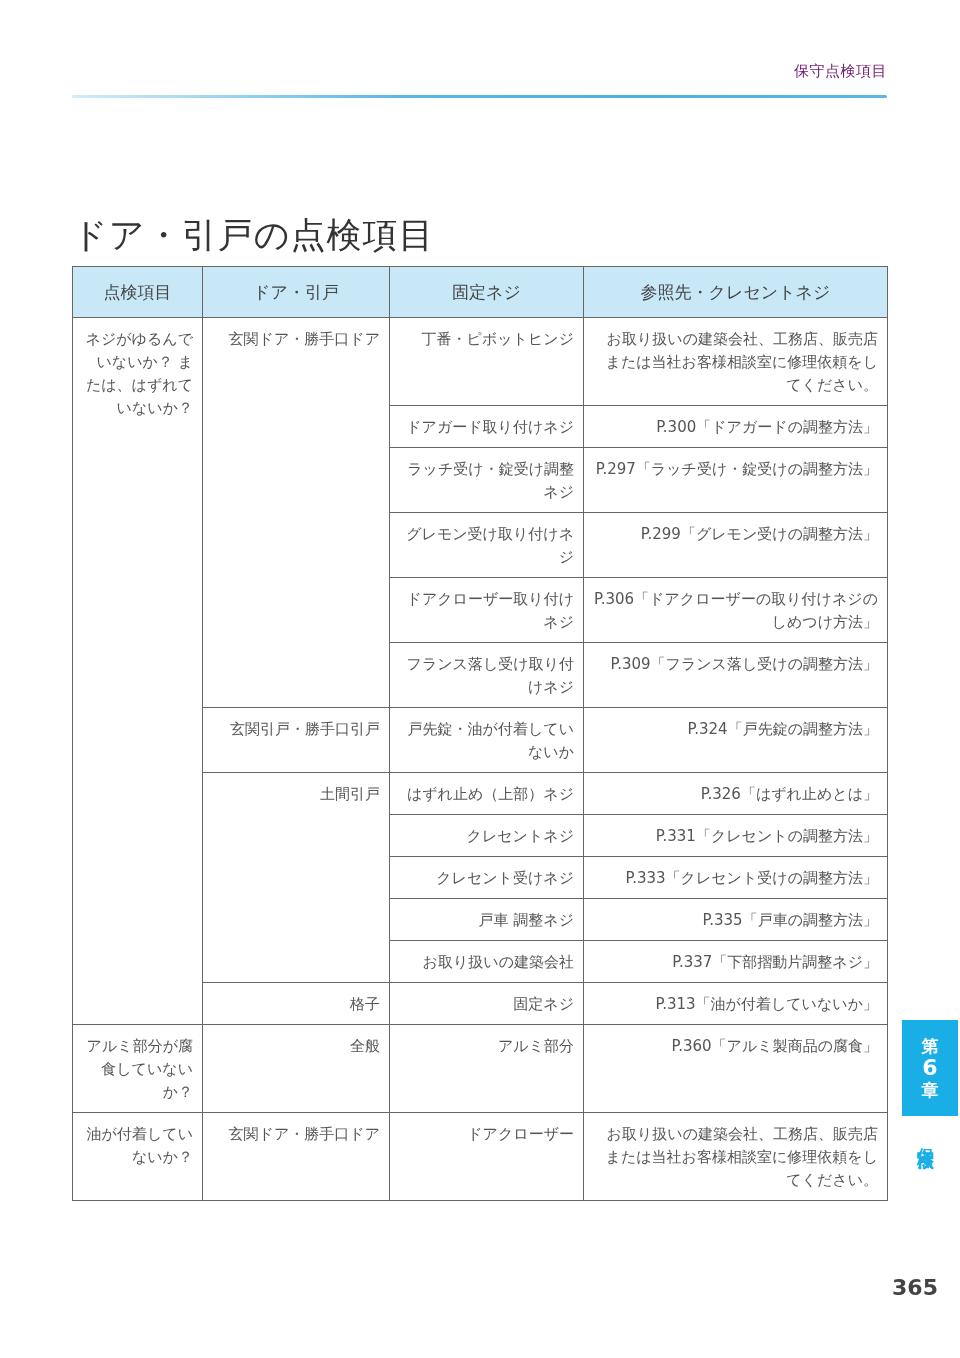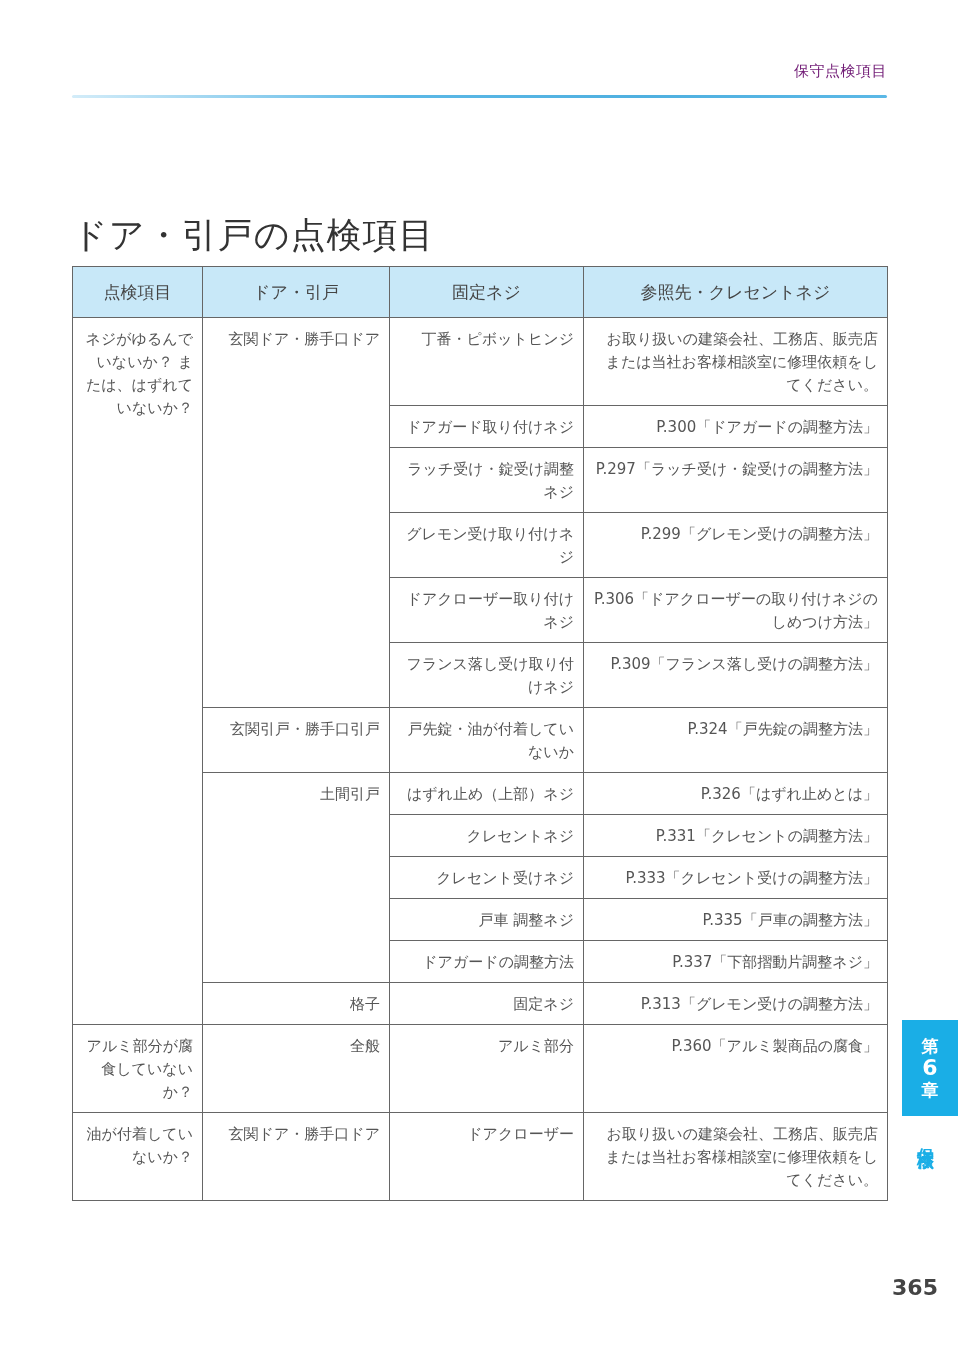--- a/index.html
+++ b/index.html
@@ -121,27 +121,27 @@
     </tr>
     <tr style="height:35px">
       <td>クレセント受けネジ</td>
       <td>P.333「クレセント受けの調整方法」</td>
     </tr>
     <tr style="height:35px">
       <td>戸車 調整ネジ</td>
       <td>P.335「戸車の調整方法」</td>
     </tr>
     <tr style="height:36px">
-      <td>ドアガードの調整方法</td>
+      <td>お取り扱いの建築会社</td>
       <td>P.337「下部摺動片調整ネジ」</td>
     </tr>
     <tr style="height:41px">
       <td>格子</td>
       <td>固定ネジ</td>
-      <td>P.313「グレモン受けの調整方法」</td>
+      <td>P.313「油が付着していないか」</td>
     </tr>
     <tr style="height:87px">
       <td>アルミ部分が腐食していないか？</td>
       <td>全般</td>
       <td>アルミ部分</td>
       <td>P.360「アルミ製商品の腐食」</td>
     </tr>
     <tr style="height:88px">
       <td>油が付着していないか？</td>
       <td>玄関ドア・勝手口ドア</td>

